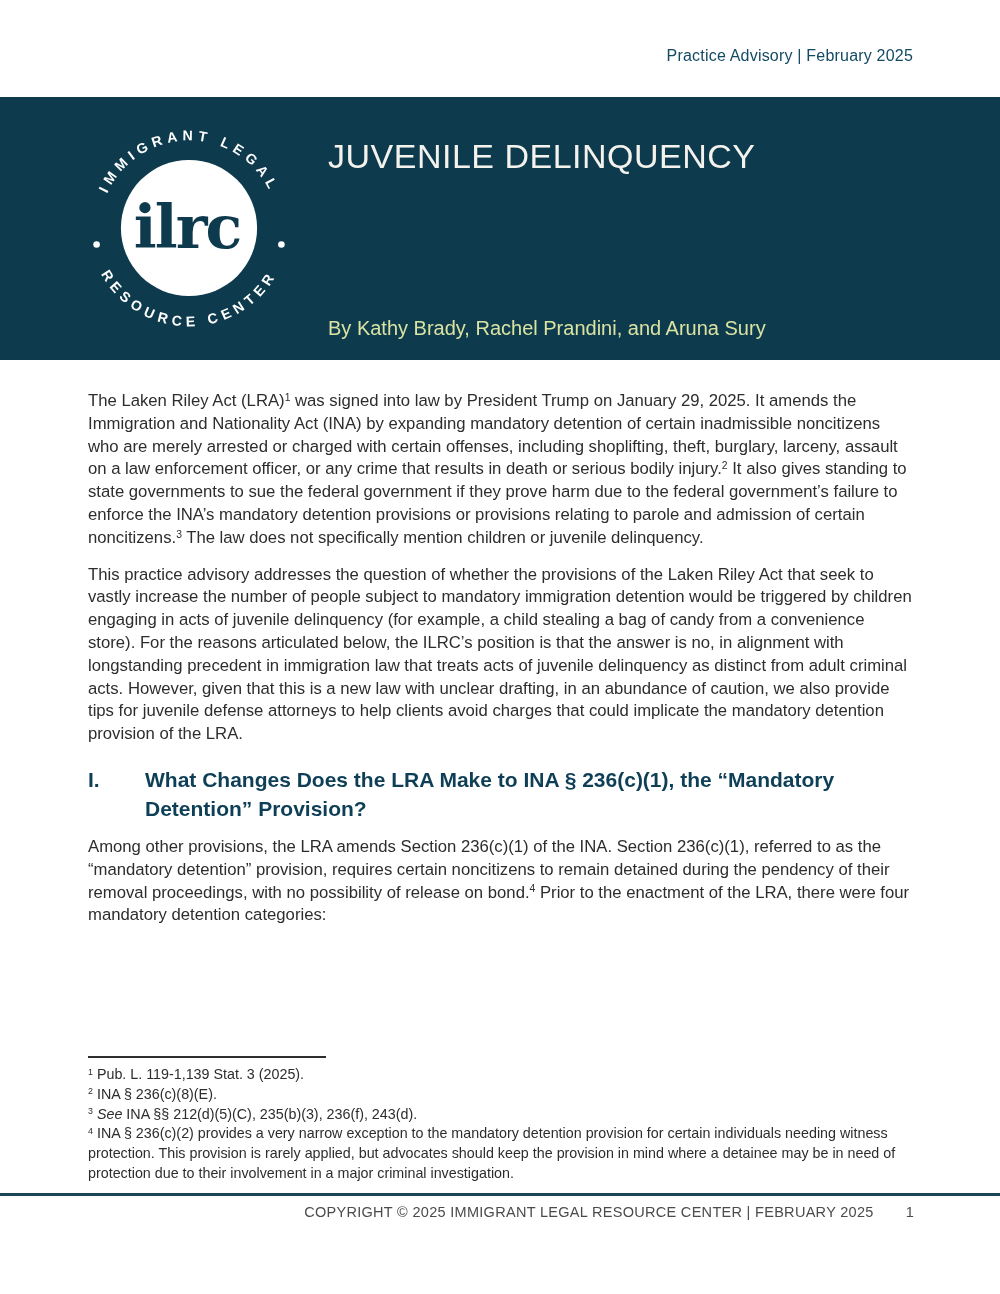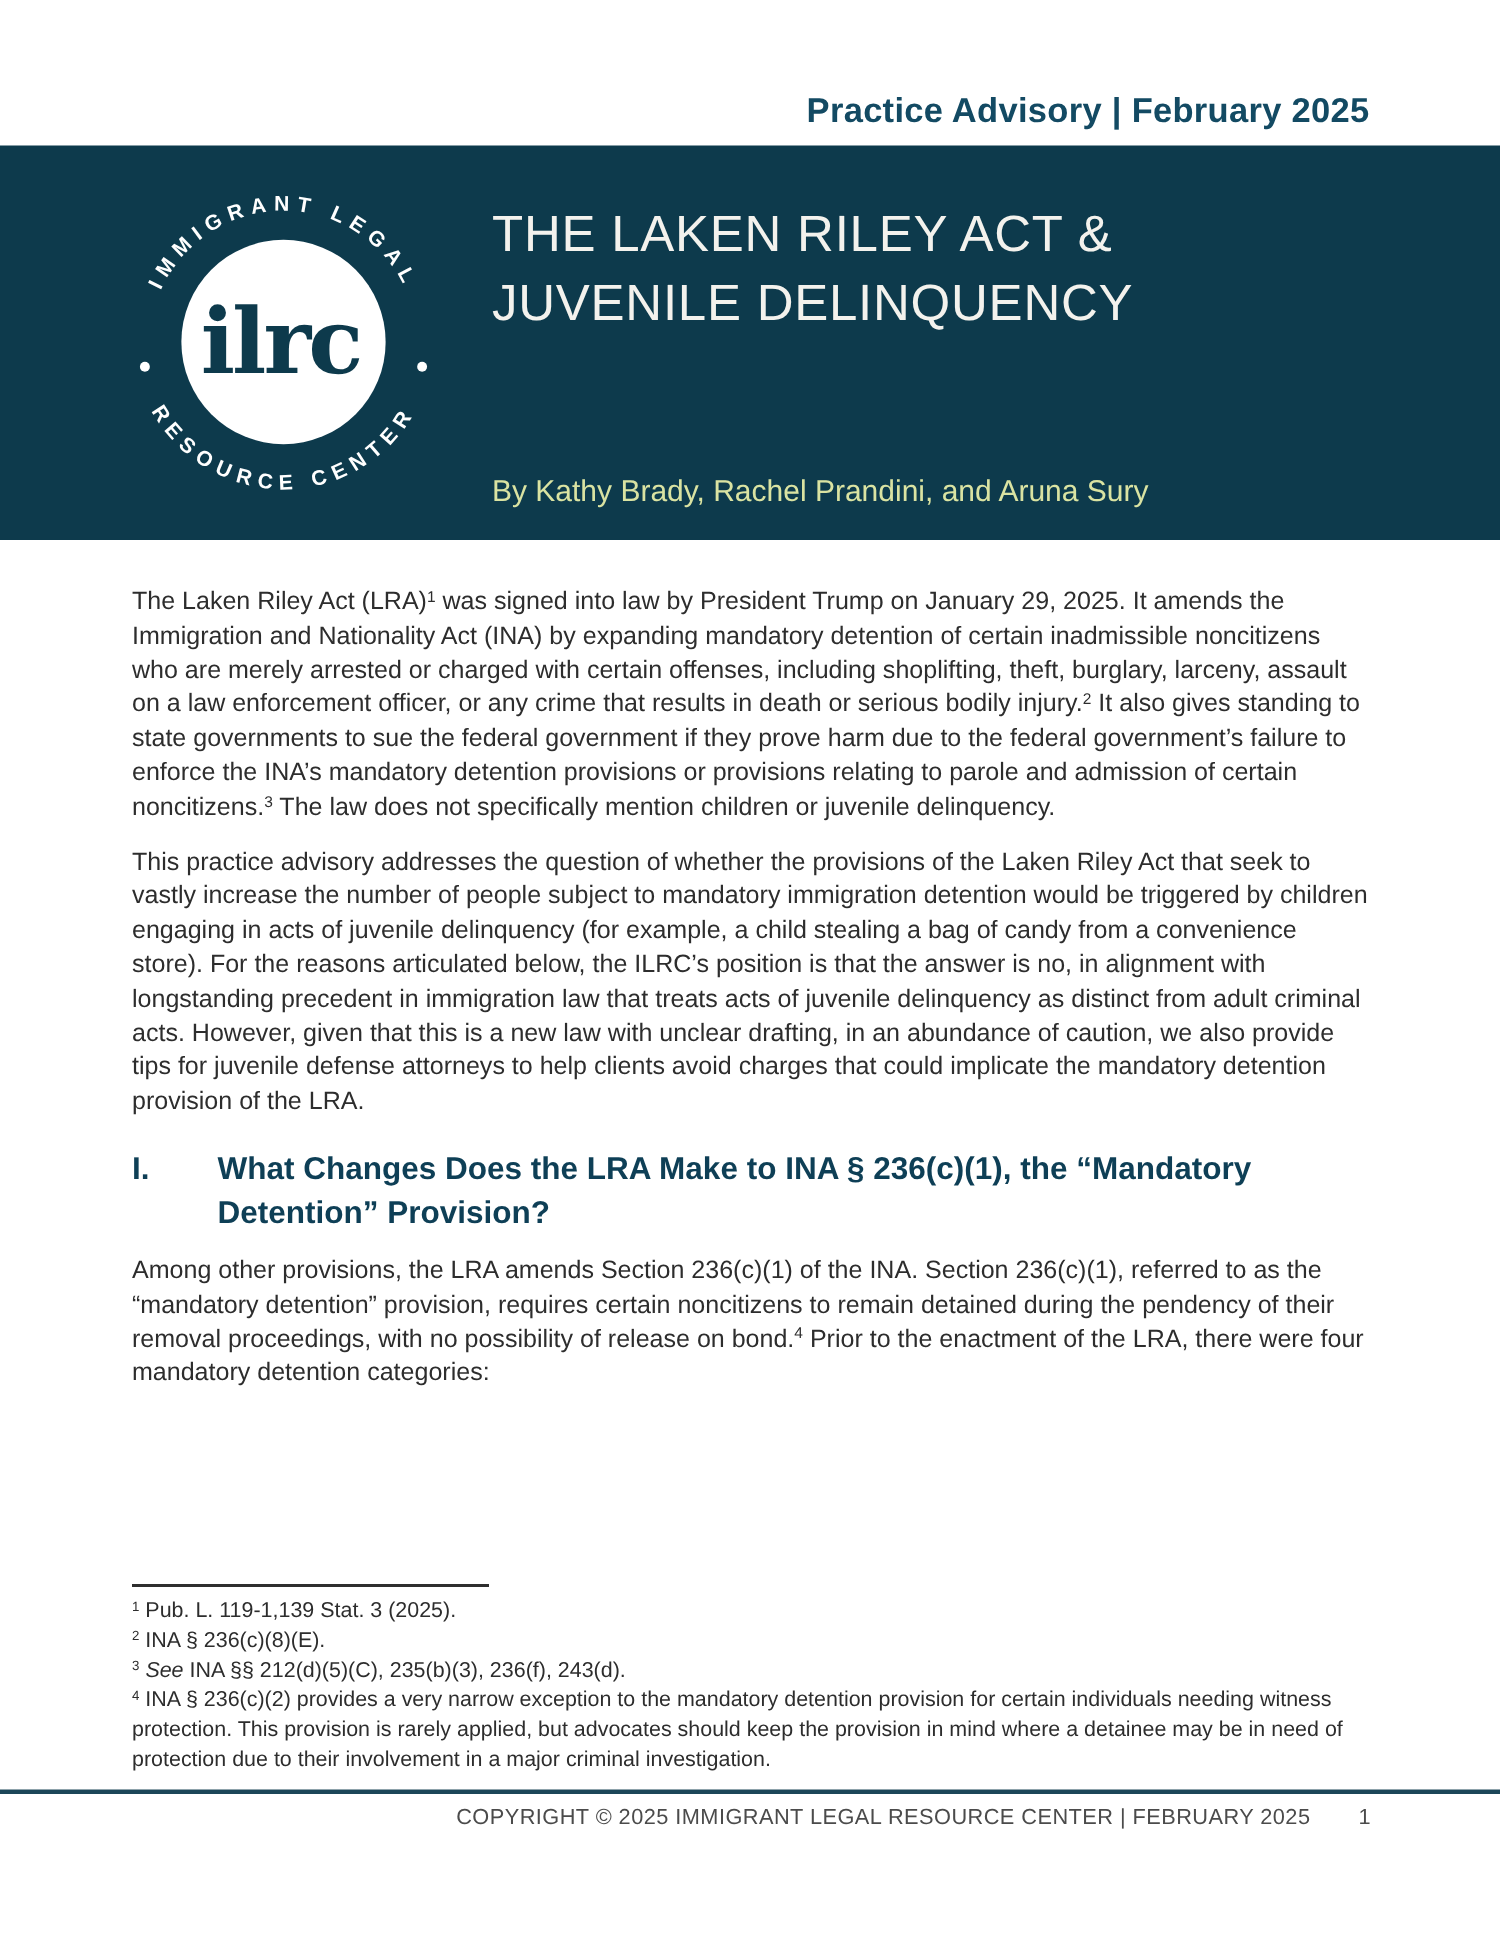--- a/index.html
+++ b/index.html
@@ -17,24 +17,23 @@
   .page{
     position:relative;
     width:1000px;height:1294px;
     background:#ffffff;
     margin:0 auto;
     font-family:"Liberation Sans",sans-serif;
     color:var(--body-text);
     overflow:hidden;
   }
   .header-meta{
-    position:absolute;top:60px;right:87px;
-    font-size:23px;color:var(--header-meta);
+    position:absolute;top:47px;right:87px;
+    font-size:16px;color:var(--header-meta);
     letter-spacing:.2px;
-    font-weight:bold;
   }
   .band{
     position:absolute;top:97px;left:0;
     width:1000px;height:263px;
     background:var(--band);
   }
   .logo{position:absolute;left:82px;top:24px;}
   .ring-text{
     font-family:"Liberation Sans",sans-serif;
     font-size:14.5px;font-weight:600;
@@ -115,21 +114,20 @@
         <textPath href="#arcTop" startOffset="50%" text-anchor="middle">IMMIGRANT LEGAL</textPath>
       </text>
       <text class="ring-text">
         <textPath href="#arcBottom" startOffset="50%" text-anchor="middle">RESOURCE CENTER</textPath>
       </text>
       <circle cx="15" cy="127" r="3.4" fill="#ffffff"></circle>
       <circle cx="205" cy="127" r="3.4" fill="#ffffff"></circle>
       <text class="monogram" x="108" y="131" text-anchor="middle">ilrc</text>
     </svg>
     <div class="band-title">
-      <div>THE LAKEN RILEY ACT &amp;</div>
       <div>JUVENILE DELINQUENCY</div>
     </div>
     <div class="band-byline">By Kathy Brady, Rachel Prandini, and Aruna Sury</div>
   </div>
 
   <div class="content">
     <p class="body-para">The Laken Riley Act (LRA)<sup>1</sup> was signed into law by President Trump on January 29, 2025. It amends the Immigration and Nationality Act (INA) by expanding mandatory detention of certain inadmissible noncitizens who are merely arrested or charged with certain offenses, including shoplifting, theft, burglary, larceny, assault on a law enforcement officer, or any crime that results in death or serious bodily injury.<sup>2</sup> It also gives standing to state governments to sue the federal government if they prove harm due to the federal government’s failure to enforce the INA’s mandatory detention provisions or provisions relating to parole and admission of certain noncitizens.<sup>3</sup> The law does not specifically mention children or juvenile delinquency.</p>
     <p class="body-para">This practice advisory addresses the question of whether the provisions of the Laken Riley Act that seek to vastly increase the number of people subject to mandatory immigration detention would be triggered by children engaging in acts of juvenile delinquency (for example, a child stealing a bag of candy from a convenience store). For the reasons articulated below, the ILRC’s position is that the answer is no, in alignment with longstanding precedent in immigration law that treats acts of juvenile delinquency as distinct from adult criminal acts. However, given that this is a new law with unclear drafting, in an abundance of caution, we also provide tips for juvenile defense attorneys to help clients avoid charges that could implicate the mandatory detention provision of the LRA.</p>
     <h2 class="section-heading">
       <span class="num">I.</span>

